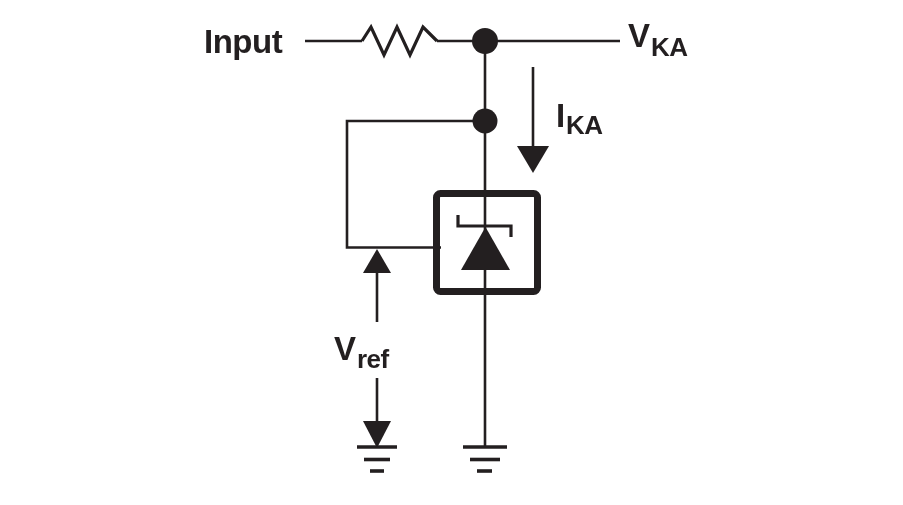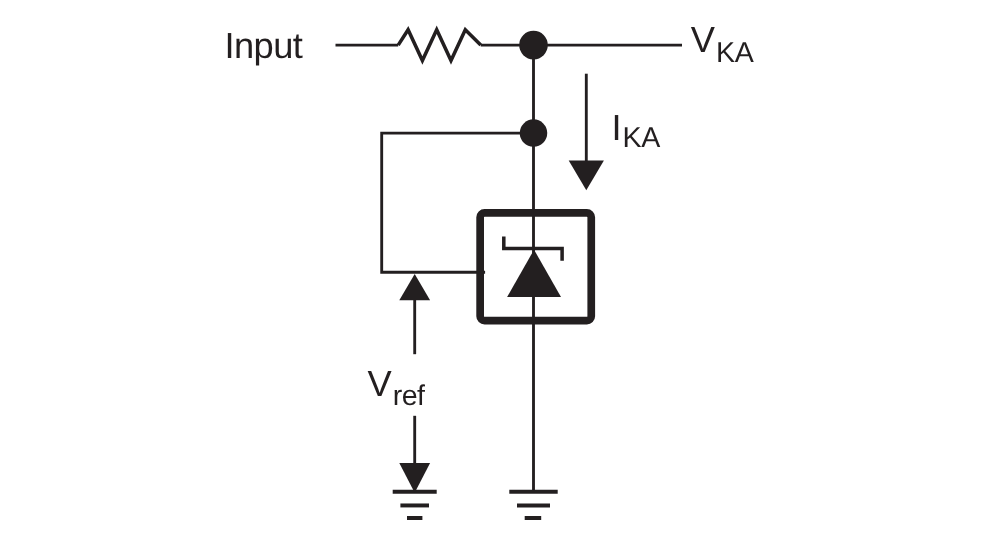--- a/index.html
+++ b/index.html
@@ -6,20 +6,21 @@
   body {
     width: 903px; height: 505px;
     background: #ffffff;
     font-family: "Liberation Sans", sans-serif;
     overflow: hidden;
   }
   .stage {
     position: relative;
     width: 716px; height: 505px;
     background: #ffffff;
+    font-weight: bold;
   }
   svg text {
     letter-spacing: -0.5px;
   }
   .lbl-main { font-size: 33px; }
   .lbl-sub  { font-size: 26px; }
 </style>
 </head>
 <body>
 

